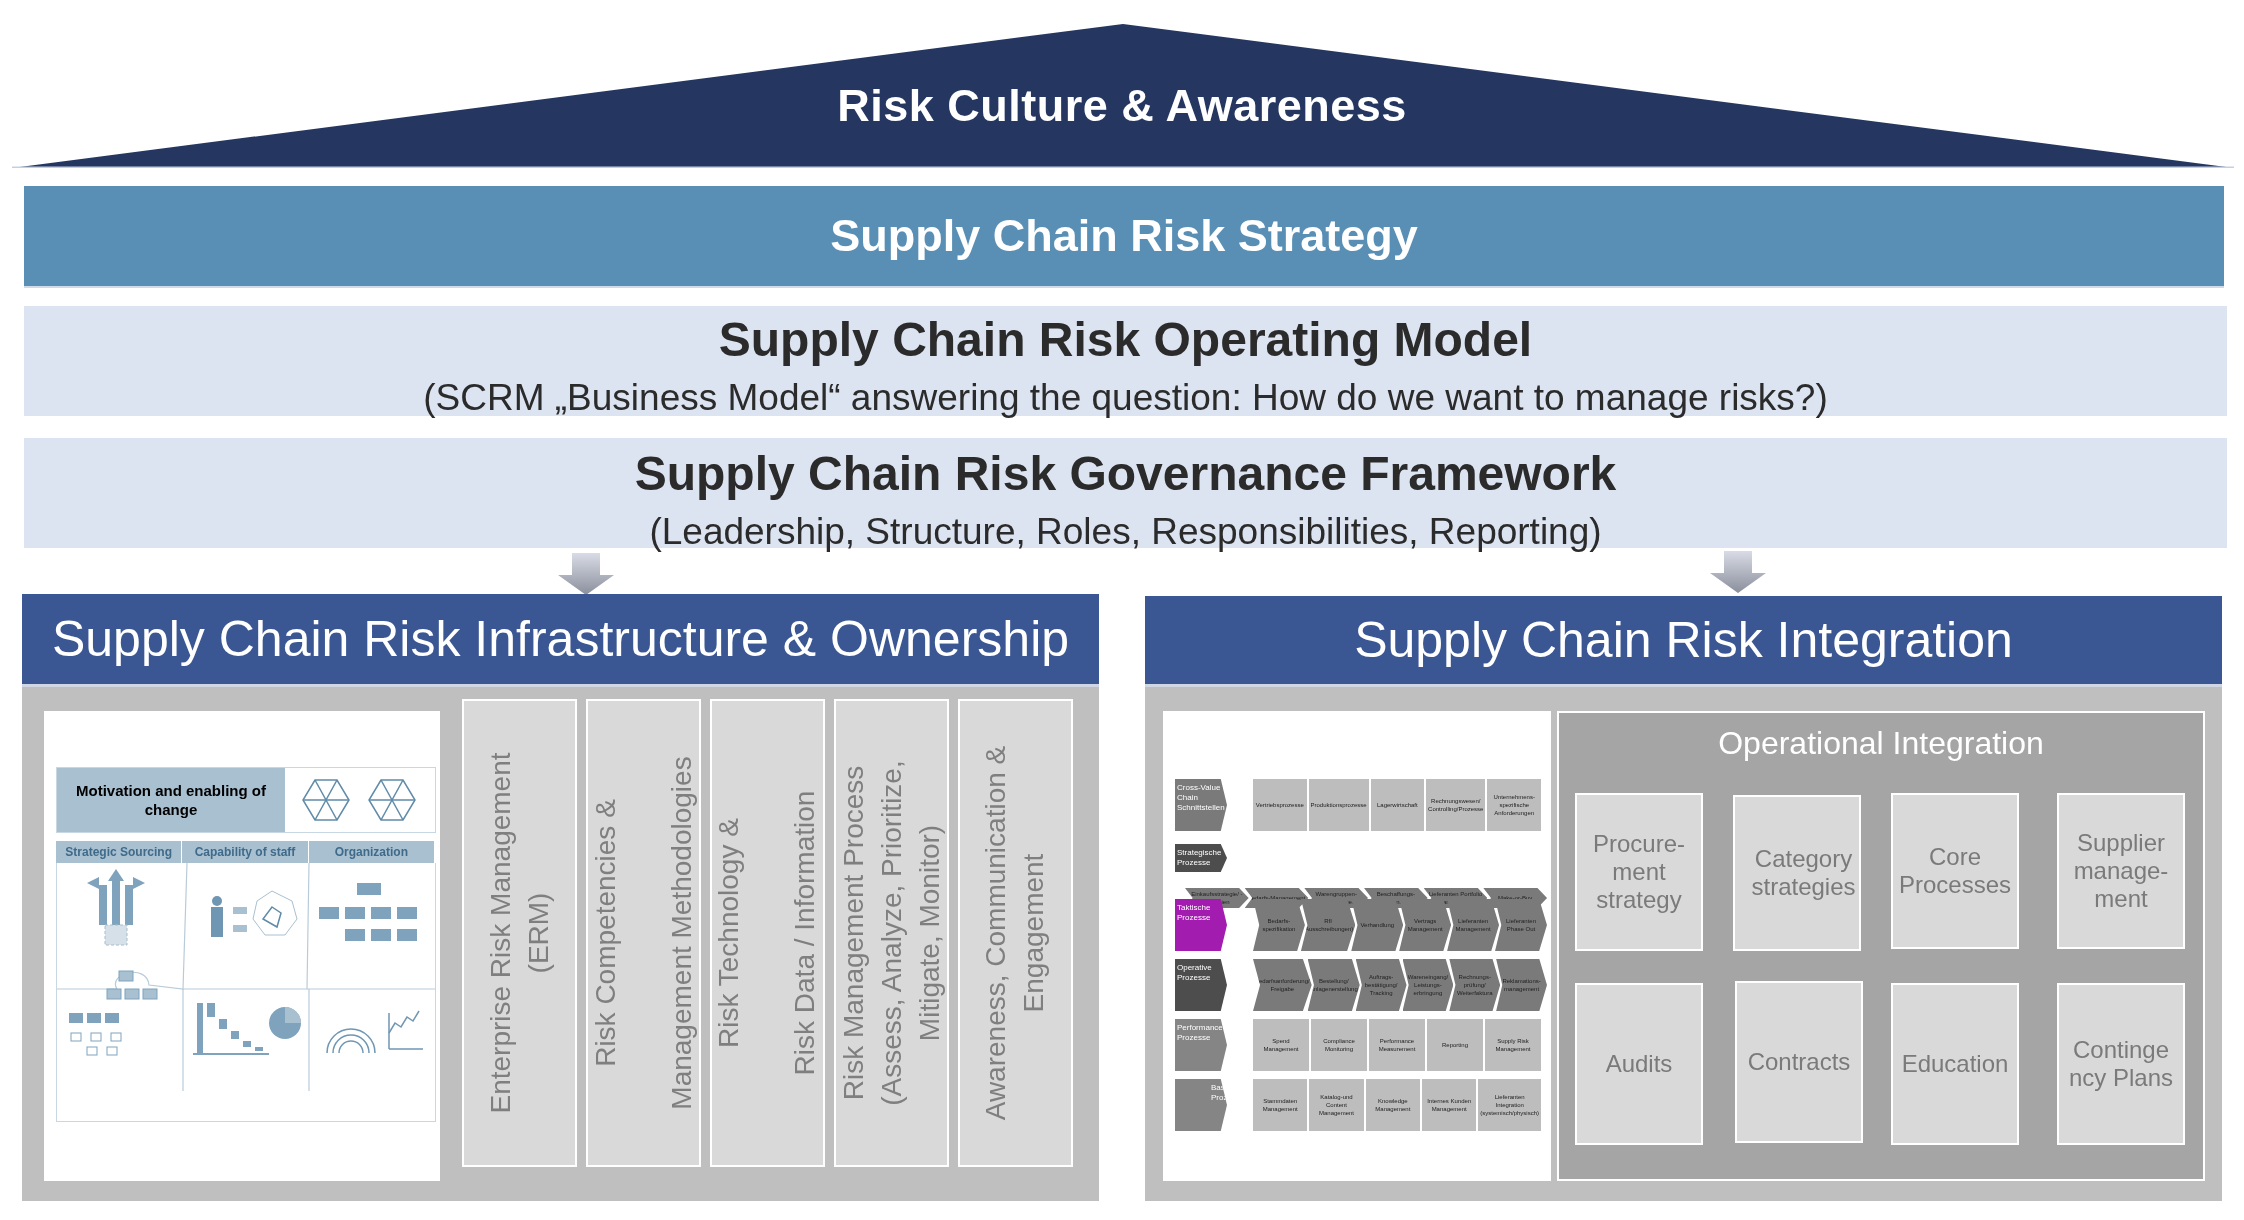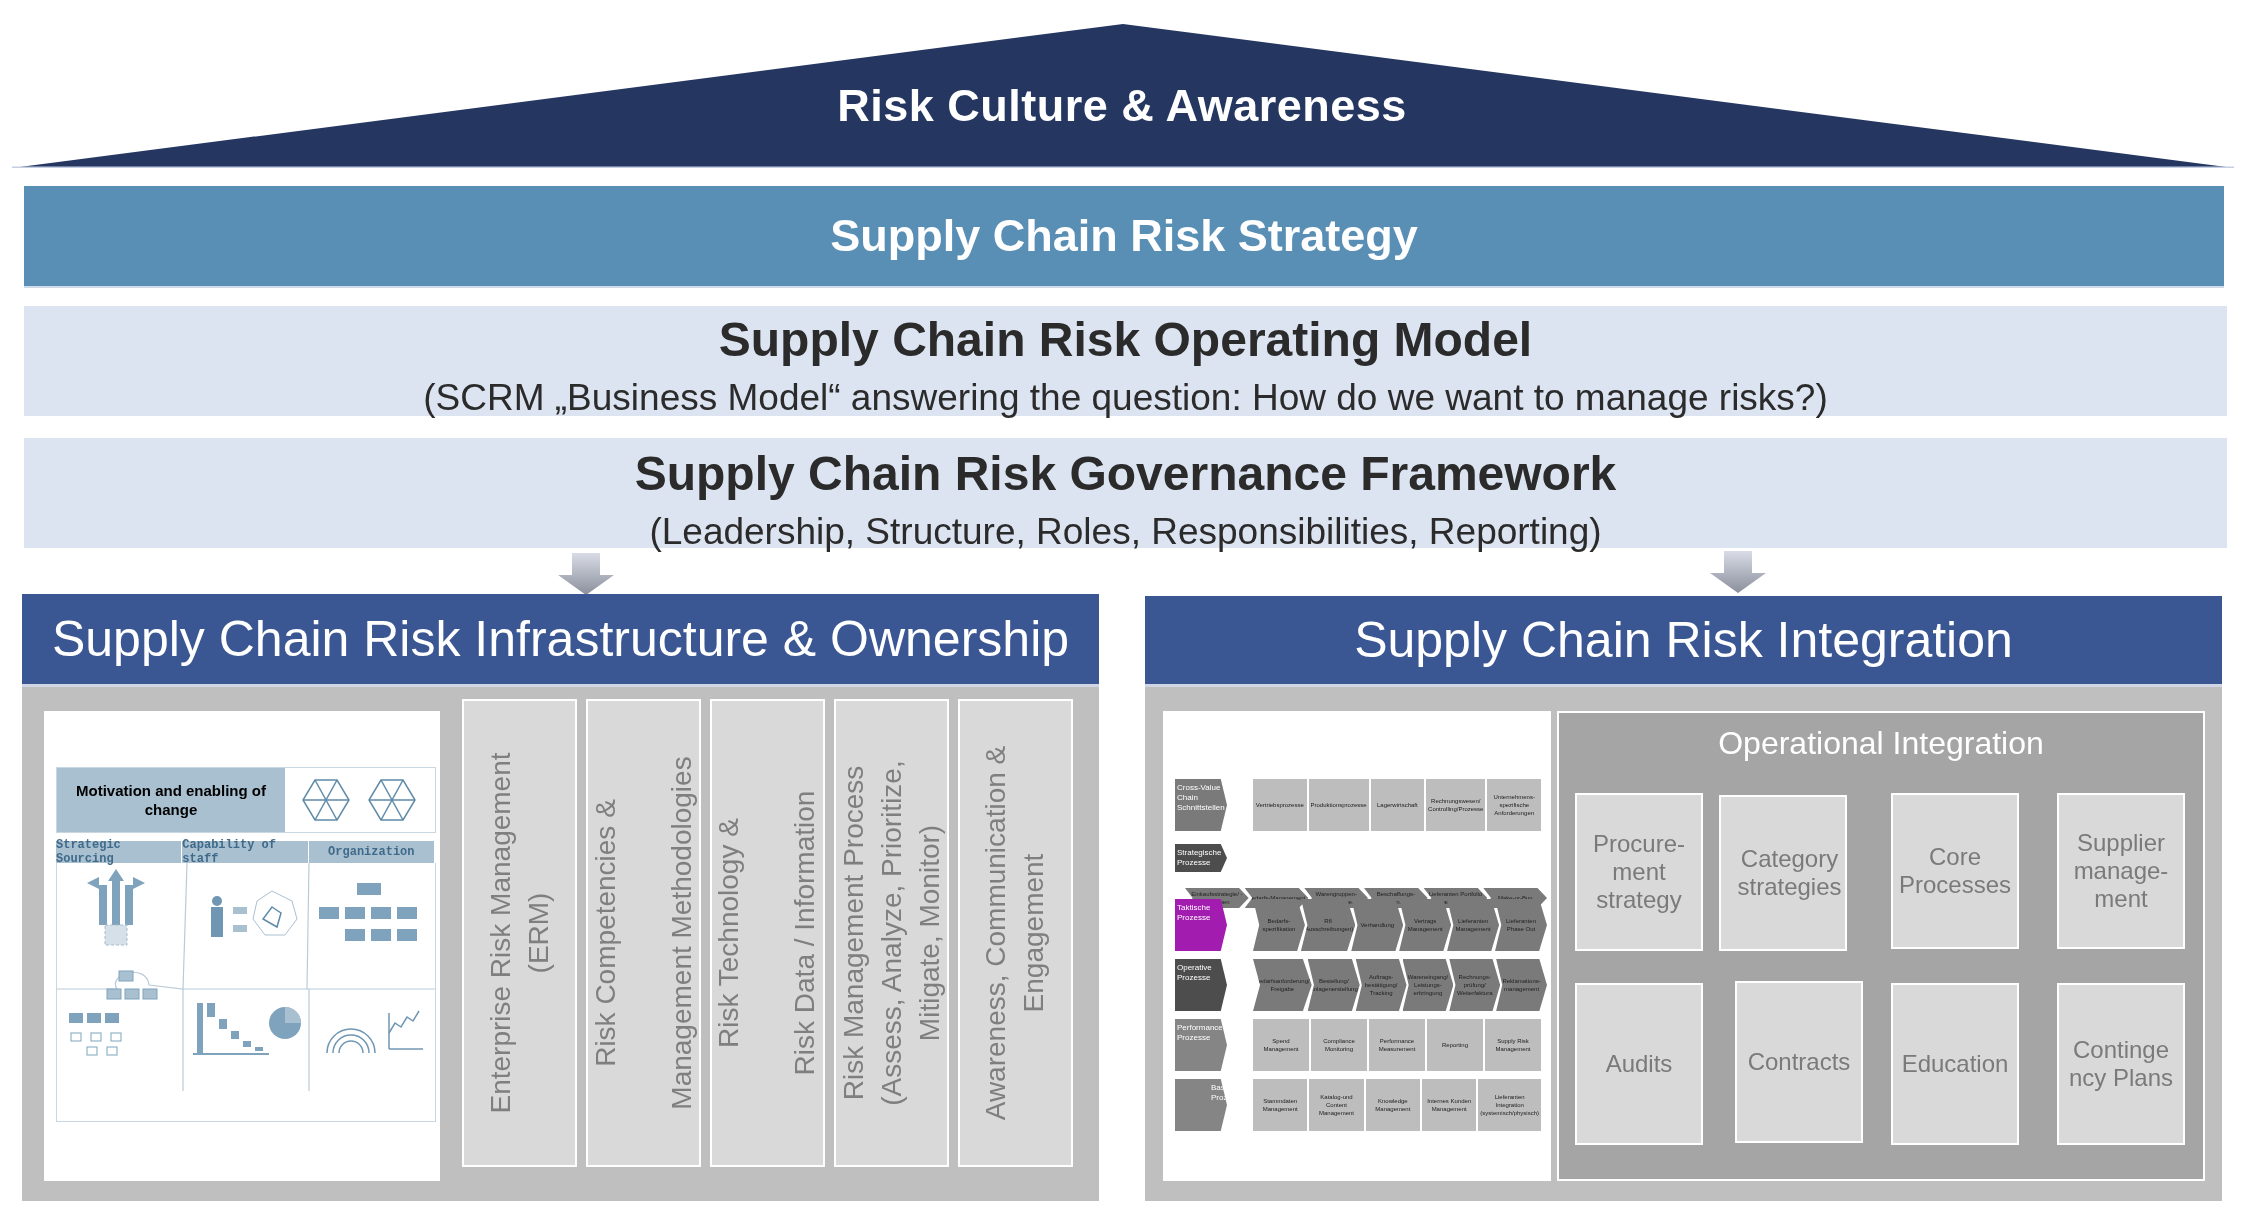--- a/index.html
+++ b/index.html
@@ -32,21 +32,21 @@
   .pillar-head { top:594px; height:90px; background:#3a5693; color:#fff; font-size:50px;
                  display:flex; align-items:center; justify-content:center; border-bottom:3px solid #d0d6e4; }
   .pillar-body { top:687px; height:513px; background:#bfbfbf; }
 
   
   .img-panel { background:#fff; }
   .ip-top { position:absolute; left:12px; top:56px; width:378px; height:64px; border:1px solid #c9d7e2; }
   .ip-top .lbl { position:absolute; left:0; top:0; width:228px; height:64px; background:#a9c0d1;
                  color:#000000; font-weight:bold; font-size:15px; display:flex; align-items:center; justify-content:center; text-align:center; line-height:19px; }
   .ip-heads { position:absolute; left:12px; top:130px; width:378px; height:22px; display:flex; background:#a9c0d1; }
-  .ip-heads div, .ip-foots div { flex:1; color:#3f6a8a; font-weight:bold; font-size:12px; display:flex; align-items:center; justify-content:center; border-right:1px solid #fff;font-family:Liberation Mono, monospace; }
+  .ip-heads div, .ip-foots div { flex:1; color:#3f6a8a; font-weight:bold; font-size:12px; display:flex; align-items:center; justify-content:center; border-right:1px solid #fff; }
   .ip-body { position:absolute; left:12px; top:152px; width:378px; height:258px; border:1px solid #c9d7e2; border-top:none; }
   .ip-foots { position:absolute; left:12px; top:380px; width:378px; height:46px; display:flex; background:#a9c0d1; }
 
   
   .vcol { top:12px; width:115px; height:468px; background:#d9d9d9; border:2px solid #ffffff;
           box-sizing:border-box; display:flex; align-items:center; justify-content:center; }
   .vcol .vt { transform:rotate(-90deg); white-space:pre; text-align:center; color:#7f7f7f;
               font-size:28px; line-height:38px; width:460px; }
 
   
@@ -302,21 +302,21 @@
         <div class="pm-cell" style="background:#bdbdbd">Lieferanten Integration (systemisch/physisch)</div>
       </div>
     </div>
   </div>
 
   <div class="abs oi" style="left:412px;top:24px;width:648px;height:470px;">
     <div class="oi-title">Operational Integration</div>
     <div class="oi-box" style="left:16px;top:80px;height:158px;">Procure-
 ment
 strategy</div>
-    <div class="oi-box" style="left:160px;top:82px;height:156px;padding-left:13px;">Category
+    <div class="oi-box" style="left:174px;top:82px;height:156px;padding-left:13px;">Category
 strategies</div>
     <div class="oi-box" style="left:332px;top:80px;height:156px;">Core
 Processes</div>
     <div class="oi-box" style="left:498px;top:80px;height:156px;">Supplier
 manage-
 ment</div>
     <div class="oi-box" style="left:16px;top:270px;height:162px;">Audits</div>
     <div class="oi-box" style="left:176px;top:268px;height:162px;">Contracts</div>
     <div class="oi-box" style="left:332px;top:270px;height:162px;">Education</div>
     <div class="oi-box" style="left:498px;top:270px;height:162px;">Continge

